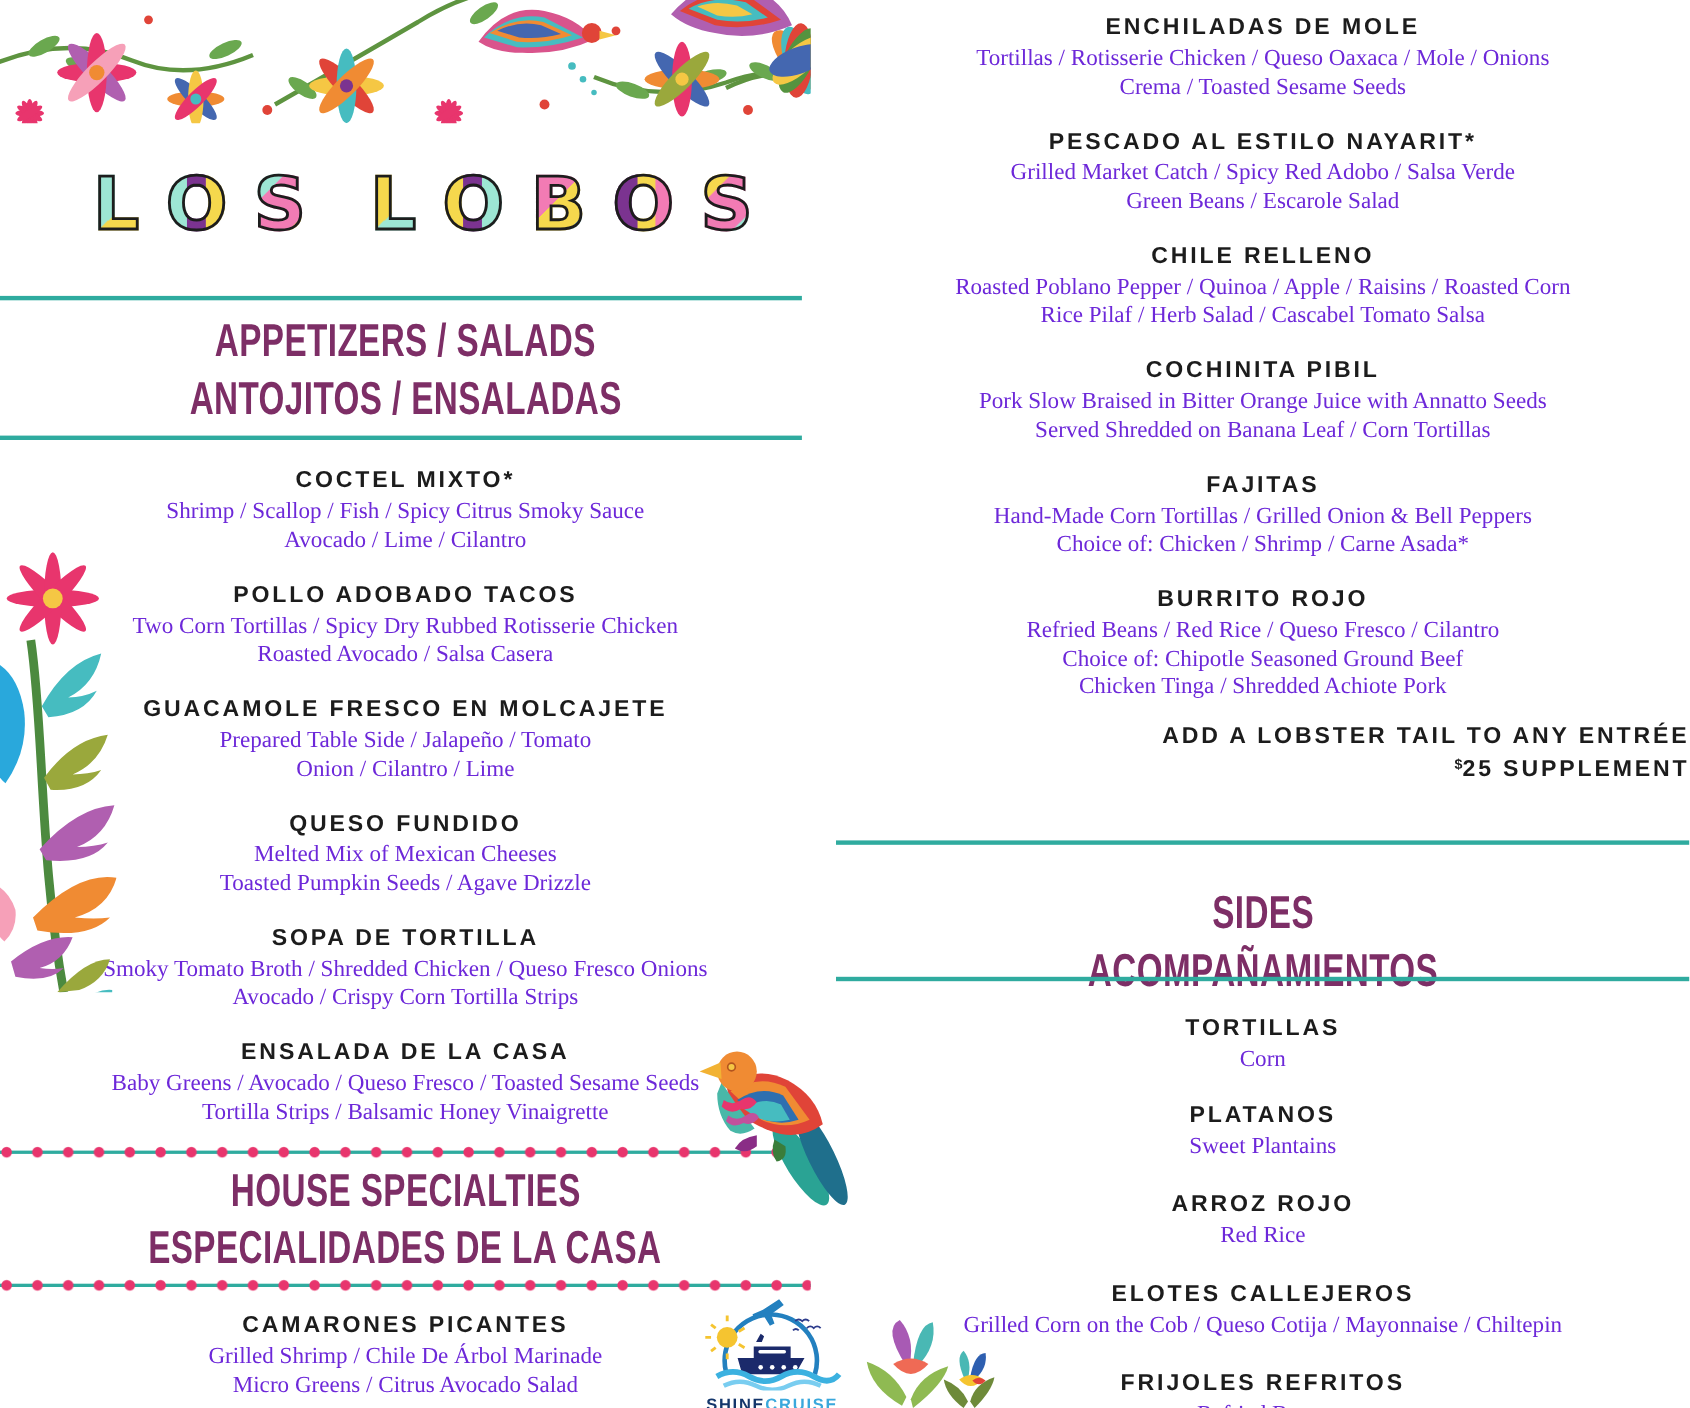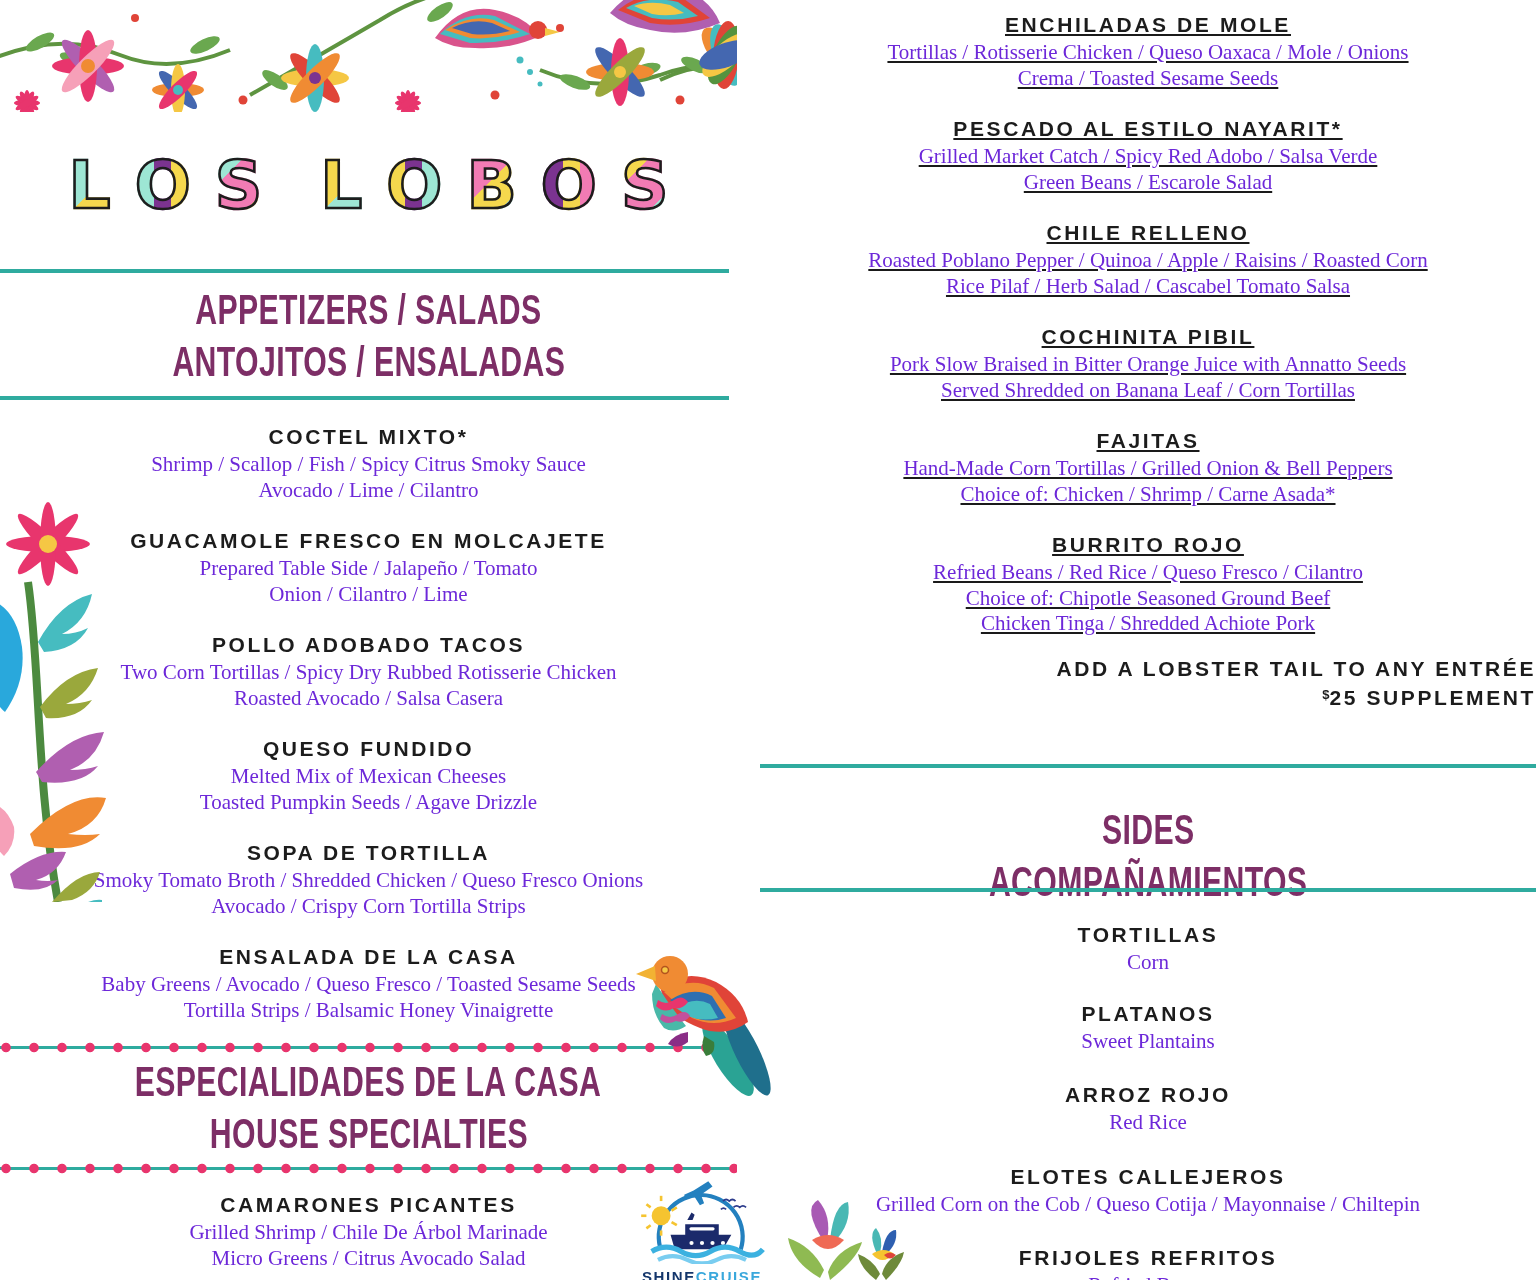--- a/index.html
+++ b/index.html
@@ -11,21 +11,21 @@
   .left-col  { left:0; width:737px; }
   .right-col { left:760px; width:776px; }
 
   
   .floral-band { position:absolute; top:0; left:0; width:737px; height:112px; }
   .side-flower { position:absolute; top:482px; left:0; width:106px; height:420px; }
   .perched-bird{ position:absolute; top:948px; left:630px; width:146px; height:152px; z-index:3; }
   .tulips      { position:absolute; top:1198px; left:14px; width:140px; height:82px; }
 
   
-  .brand { position:absolute; top:138px; left:0; width:100%; text-align:center;
+  .brand { position:absolute; top:138px; left:16px; width:100%; text-align:center;
            font-family:"DejaVu Sans",sans-serif; font-weight:800; font-size:66px; line-height:96px; }
   .lt { display:inline-block; margin:0 12px; color:transparent;
         -webkit-background-clip:text; background-clip:text;
         -webkit-text-stroke:2.6px #1d1d1d; }
   .wordgap { display:inline-block; width:34px; }
   .g1{background-image:linear-gradient(135deg,#9de6d4 55%,#f5d84d 55%);}
   .g2{background-image:linear-gradient(90deg,#9de6d4 34%,#7b3390 34% 64%,#f5d84d 64%);}
   .g3{background-image:linear-gradient(135deg,#9de6d4 34%,#f27bb4 34% 72%,#f5d84d 72%);}
   .g4{background-image:linear-gradient(135deg,#f5d84d 55%,#9de6d4 55%);}
   .g5{background-image:linear-gradient(90deg,#f5d84d 34%,#7b3390 34% 64%,#9de6d4 64%);}
@@ -186,28 +186,28 @@
 
     <div class="teal-line" style="top:396px; width:729px;"></div>
 
     <div class="items" style="top:424px;">
       <div class="menu-item">
         <div class="item-name">COCTEL MIXTO*</div>
         <div class="item-desc">Shrimp / Scallop / Fish / Spicy Citrus Smoky Sauce</div>
         <div class="item-desc">Avocado / Lime / Cilantro</div>
       </div>
       <div class="menu-item">
+        <div class="item-name">POLLO ADOBADO TACOS</div>
+        <div class="item-desc">Two Corn Tortillas / Spicy Dry Rubbed Rotisserie Chicken</div>
+        <div class="item-desc">Roasted Avocado / Salsa Casera</div>
+      </div>
+      <div class="menu-item">
         <div class="item-name">GUACAMOLE FRESCO EN MOLCAJETE</div>
         <div class="item-desc">Prepared Table Side / Jalapeño / Tomato</div>
         <div class="item-desc">Onion / Cilantro / Lime</div>
-      </div>
-      <div class="menu-item">
-        <div class="item-name">POLLO ADOBADO TACOS</div>
-        <div class="item-desc">Two Corn Tortillas / Spicy Dry Rubbed Rotisserie Chicken</div>
-        <div class="item-desc">Roasted Avocado / Salsa Casera</div>
       </div>
       <div class="menu-item">
         <div class="item-name">QUESO FUNDIDO</div>
         <div class="item-desc">Melted Mix of Mexican Cheeses</div>
         <div class="item-desc">Toasted Pumpkin Seeds / Agave Drizzle</div>
       </div>
       <div class="menu-item">
         <div class="item-name">SOPA DE TORTILLA</div>
         <div class="item-desc">Smoky Tomato Broth / Shredded Chicken / Queso Fresco Onions</div>
         <div class="item-desc">Avocado / Crispy Corn Tortilla Strips</div>
@@ -252,22 +252,22 @@
       <path d="M28,52 q8,6 16,0 q8,-6 14,2 q-6,8 -14,6 q-10,6 -18,-2 Z" fill="#e8356d"></path>
       <path d="M32,66 q8,6 16,0 q8,-5 12,2 q-6,8 -14,5 q-10,5 -16,-2 Z" fill="#c2519c"></path>
       <circle cx="40" cy="26" r="18" fill="#f08b33"></circle>
       <circle cx="35" cy="22" r="3.5" fill="#f5c744" stroke="#b3541e" stroke-width="1.5"></circle>
       <path d="M6,26 L25,18 L26,33 Z" fill="#f2b233"></path>
       <path d="M58,84 q-14,2 -20,12 q10,6 20,-2 Z" fill="#8a2d86"></path>
       <path d="M74,88 q-4,12 2,20 q10,-2 8,-14 Z" fill="#3a7d3a"></path>
     </svg>
 
     <div class="section-head" style="top:1056px;">
+      <div><span class="sh-line">HOUSE  SPECIALTIES</span></div>
       <div><span class="sh-line">ESPECIALIDADES DE LA CASA</span></div>
-      <div><span class="sh-line">HOUSE  SPECIALTIES</span></div>
     </div>
 
     <div class="dotted-line" style="top:1163px; width:737px;"></div>
 
     <div class="items" style="top:1192px;">
       <div class="menu-item">
         <div class="item-name">CAMARONES PICANTES</div>
         <div class="item-desc">Grilled Shrimp / Chile De Árbol Marinade</div>
         <div class="item-desc">Micro Greens / Citrus Avocado Salad</div>
       </div>
@@ -305,21 +305,21 @@
         <path d="M18,78 Q32,71 46,78 T74,78 T102,78" stroke="#79cdf0" stroke-width="4" fill="none"></path>
       </svg>
       <div class="logo-words">
         <span class="logo-w1">SHINE</span><span class="logo-w2">CRUISE</span>
       </div>
     </div>
   </div>
 
   <div class="col right-col">
 
-    <div class="items" style="top:12px;text-decoration:underline;">
+    <div class="items" style="top:12px;">
       <div class="menu-item">
         <div class="item-name">ENCHILADAS DE MOLE</div>
         <div class="item-desc">Tortillas / Rotisserie Chicken / Queso Oaxaca / Mole / Onions</div>
         <div class="item-desc">Crema / Toasted Sesame Seeds</div>
       </div>
       <div class="menu-item">
         <div class="item-name">PESCADO AL ESTILO NAYARIT*</div>
         <div class="item-desc">Grilled Market Catch / Spicy Red Adobo / Salsa Verde</div>
         <div class="item-desc">Green Beans / Escarole Salad</div>
       </div>

